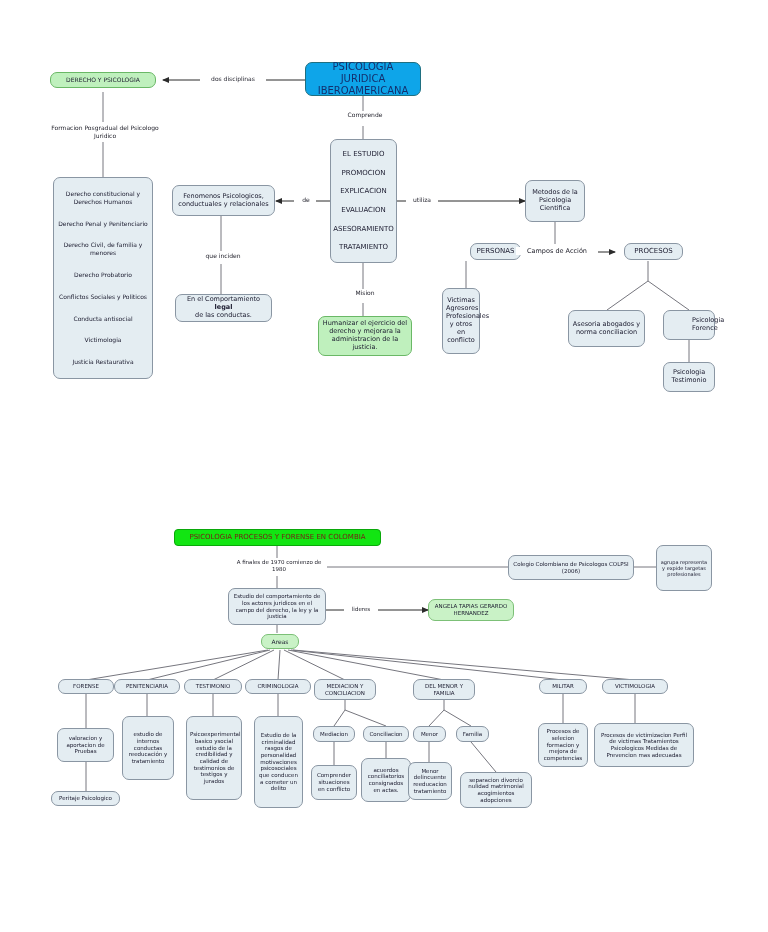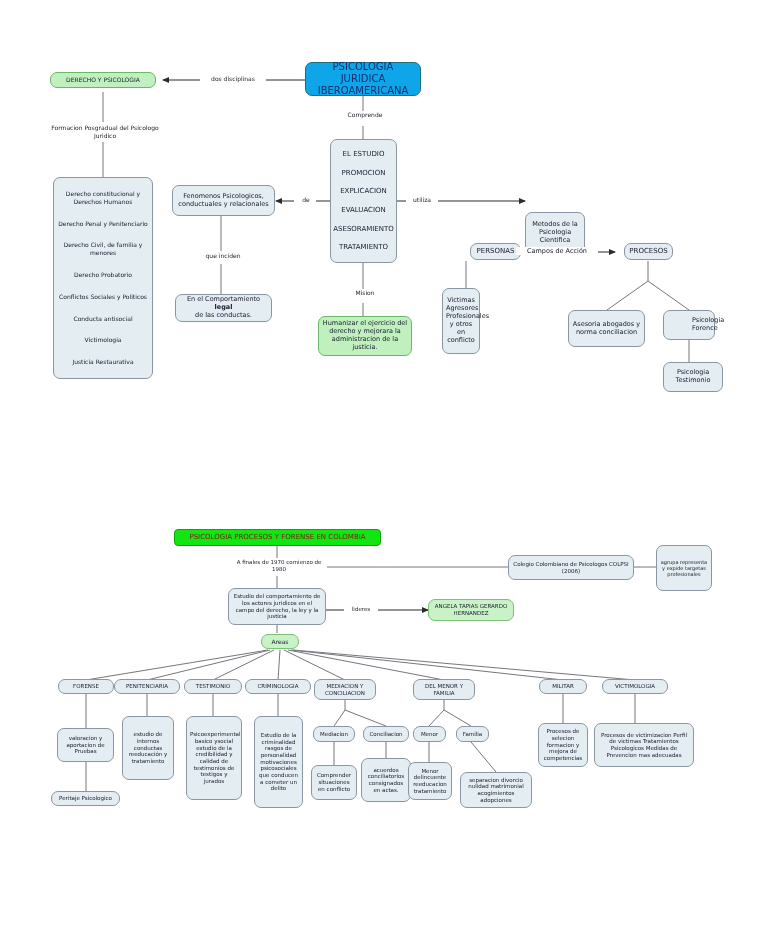--- a/index.html
+++ b/index.html
@@ -182,49 +182,49 @@
   </div>
 
   <div class="lbl f6" style="left:345px;top:289px;width:36px;">
     <span>Mision</span>
   </div>
 
   <div class="node green f65" style="left:318px;top:316px;width:94px;height:40px;">
     <span>Humanizar el ejercicio del derecho y mejorara la administracion de la justicia.</span>
   </div>
 
-  <div class="node f65" style="left:525px;top:180px;width:60px;height:42px;margin-top:32px;">
+  <div class="node f65" style="left:525px;top:180px;width:60px;height:42px;">
     <span>Metodos de la Psicologia Cientifica</span>
   </div>
 
   <div class="node f7" style="left:442px;top:243px;width:51px;height:17px;margin-left:28px;">
     <span>PERSONAS</span>
   </div>
 
   <div class="lbl f65" style="left:516px;top:247px;width:78px;">
     <span>Campos de Acción</span>
   </div>
 
-  <div class="node f7" style="left:624px;top:243px;width:49px;height:17px;border-radius:7px;">
+  <div class="node f7" style="left:624px;top:243px;width:59px;height:17px;border-radius:7px;">
     <span>PROCESOS</span>
   </div>
 
   <div class="node f65" style="left:442px;top:288px;width:38px;height:66px;">
     <span>Victimas Agresores Profesionales y otros en conflicto</span>
   </div>
 
   <div class="node f65" style="left:568px;top:310px;width:77px;height:37px;">
     <span>Asesoria abogados y norma conciliacion</span>
   </div>
 
   <div class="node f65" style="left:663px;top:310px;width:52px;height:30px;padding-left:28px;">
     <span>Psicologia Forence</span>
   </div>
 
-  <div class="node f65" style="left:663px;top:362px;width:60px;height:30px;">
+  <div class="node f65" style="left:663px;top:362px;width:52px;height:30px;">
     <span>Psicologia Testimonio</span>
   </div>
 
   <div class="node brightgreen f7" style="left:174px;top:529px;width:207px;height:17px;border-radius:4px;">
     <span>PSICOLOGIA PROCESOS Y FORENSE EN COLOMBIA</span>
   </div>
 
   <div class="lbl multi f55" style="left:232px;top:559px;width:90px;">
     <span>A finales de 1970 comienzo de 1980</span>
   </div>

